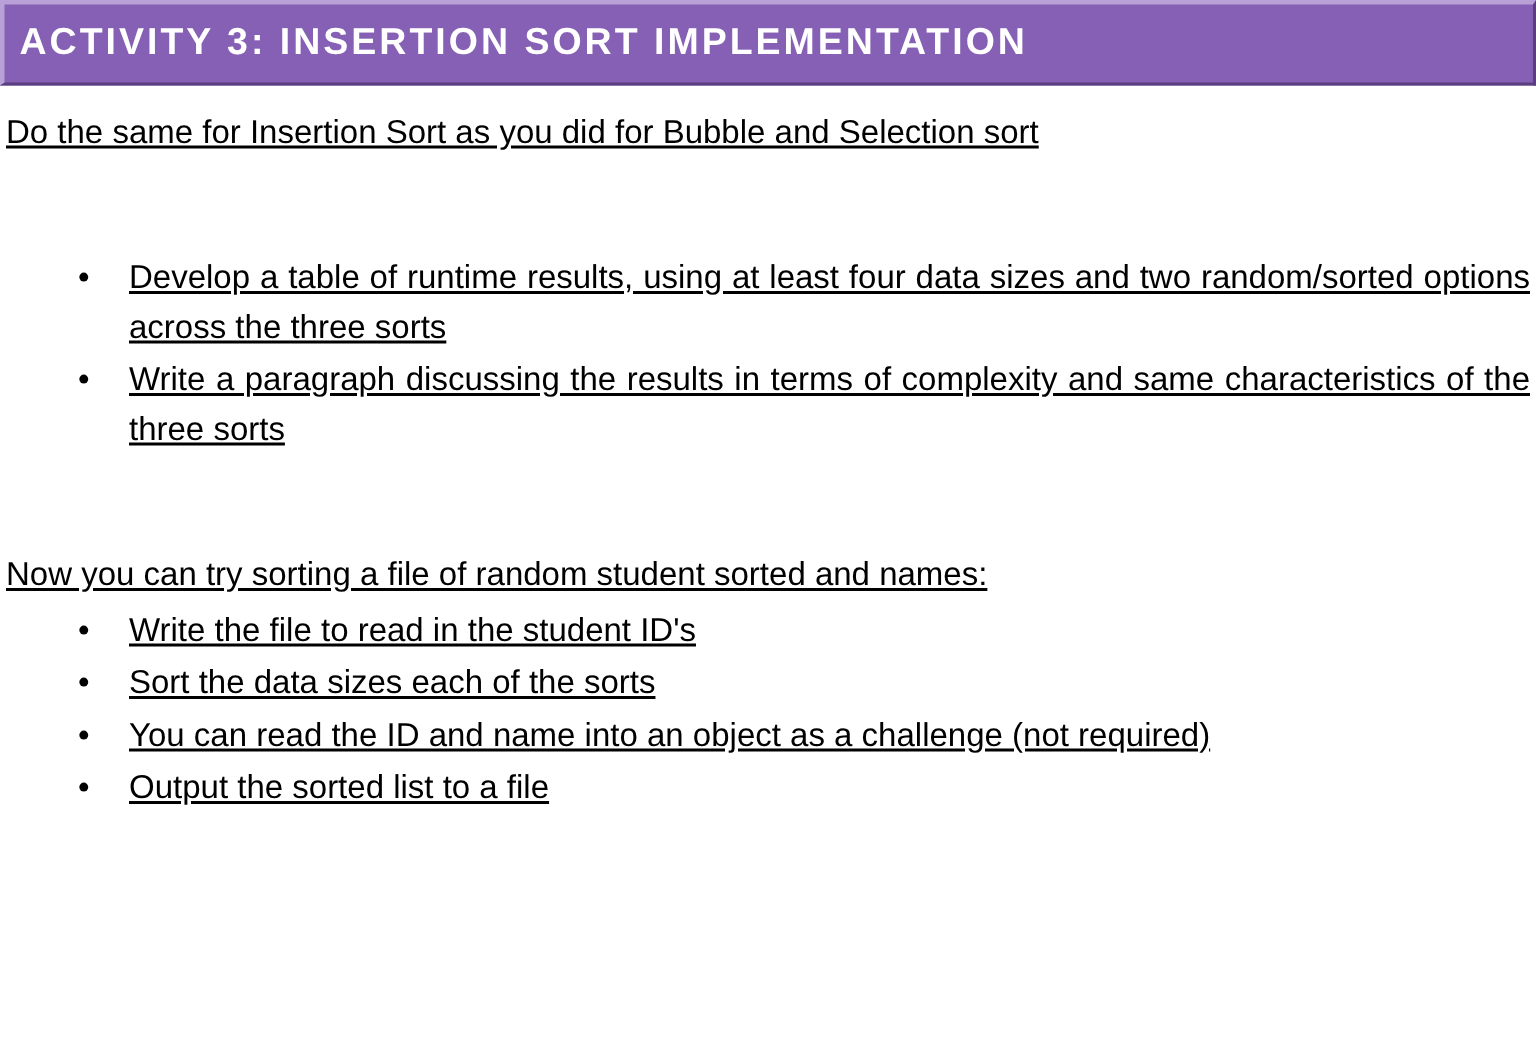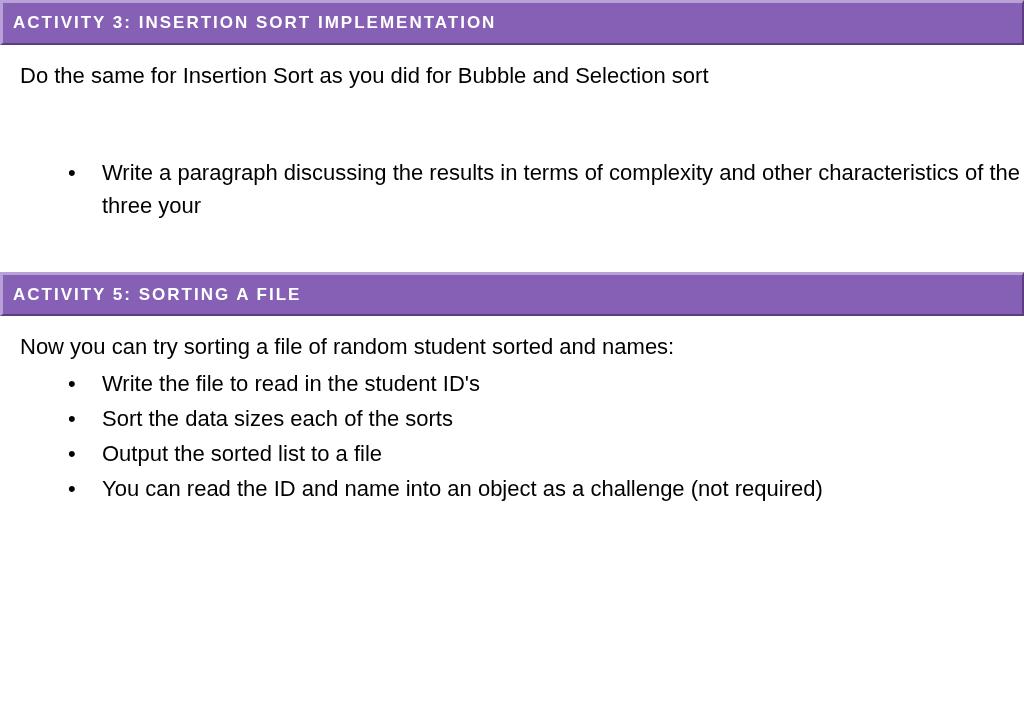--- a/index.html
+++ b/index.html
@@ -12,34 +12,35 @@
       background: #ffffff;
       width: 1024px;
       color: #000000;
       font-size: 22px;
       line-height: 1.5;
     }
     .activity-header {
       background: #8660b5;
       color: #ffffff;
       font-weight: bold;
-      font-size: 17px;
+      font-size: 25px;
       letter-spacing: 2px;
       padding: 7px 10px;
       border-top: 3px solid #b9a0d6;
       border-left: 3px solid #b9a0d6;
       border-right: 2px solid #5a3e80;
       border-bottom: 2px solid #5a3e80;
       margin-top: 0;
     }
     .activity-block {
       margin-bottom: 50px;
     }
     .activity-body {
-      padding: 14px 4px 0 20px;
+      padding: 14px 4px 0 4px;
+      text-decoration: underline;
     }
     .intro-text {
       margin-bottom: 4px;
     }
     ul.bullets {
       list-style: none;
       padding-left: 48px;
     }
     ul.bullets li {
       position: relative;
@@ -64,29 +65,29 @@
 <div class="activity-block">
   <div class="activity-header">ACTIVITY 3: INSERTION SORT IMPLEMENTATION</div>
   <div class="activity-body">
     <p class="intro-text">Do the same for Insertion Sort as you did for Bubble and Selection sort</p>
   </div>
 </div>
 
 <div class="activity-block">
   <div class="activity-body">
     <ul class="bullets">
-      <li class="justify">Write a paragraph discussing the results in terms of complexity and other characteristics of the three your</li>
+      <li class="justify">Develop a table of runtime results, using at least four data sizes and two random/sorted options across the three sorts</li>
+      <li class="justify">Write a paragraph discussing the results in terms of complexity and same characteristics of the three sorts</li>
     </ul>
   </div>
 </div>
 
 <div class="activity-block">
-  <div class="activity-header">ACTIVITY 5: SORTING A FILE</div>
   <div class="activity-body">
     <p class="intro-text">Now you can try sorting a file of random student sorted and names:</p>
     <ul class="bullets">
       <li>Write the file to read in the student ID's</li>
       <li>Sort the data sizes each of the sorts</li>
+      <li>You can read the ID and name into an object as a challenge (not required)</li>
       <li>Output the sorted list to a file</li>
-      <li>You can read the ID and name into an object as a challenge (not required)</li>
     </ul>
   </div>
 </div>
 
 </body></html>

